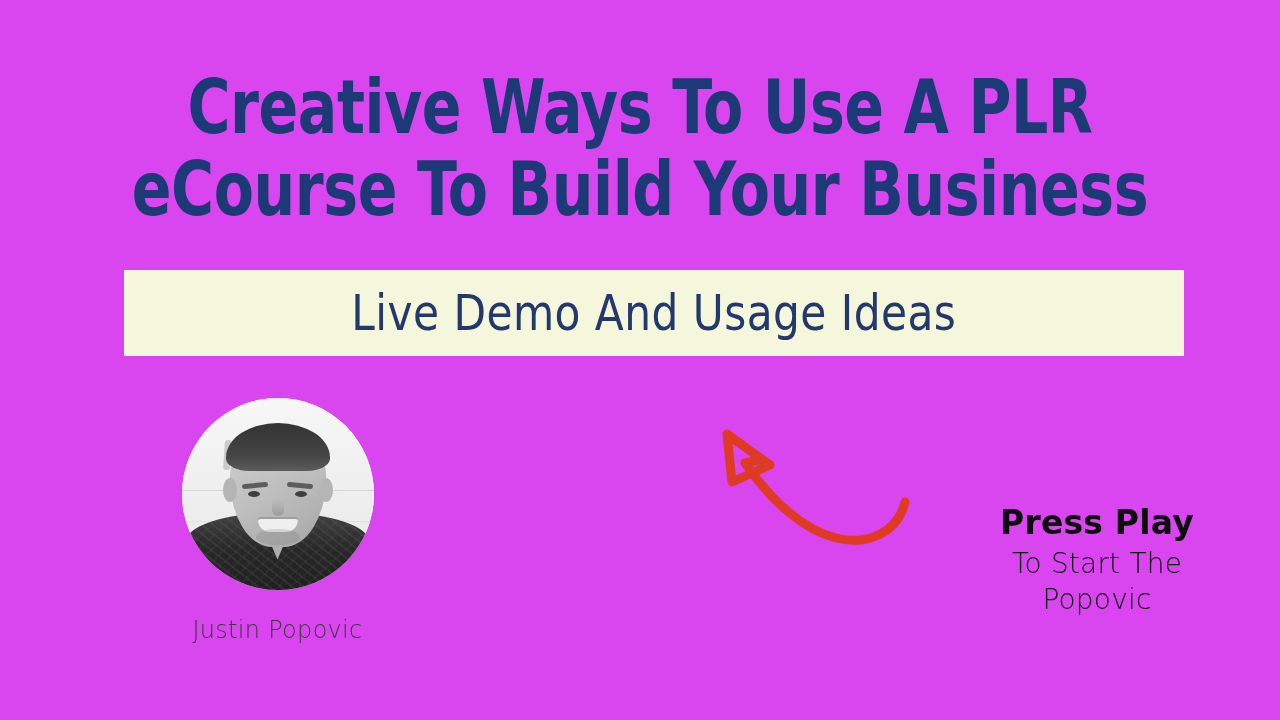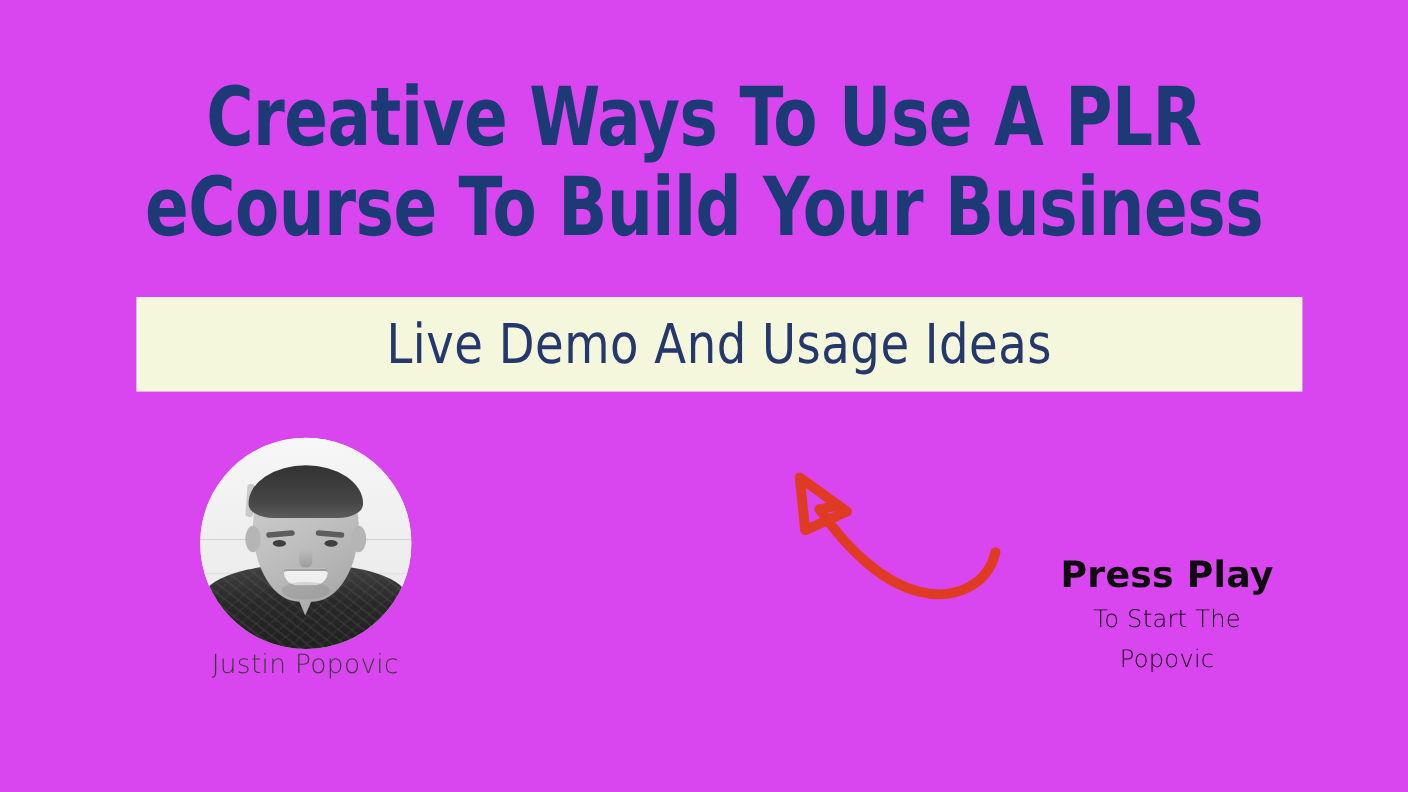--- a/index.html
+++ b/index.html
@@ -233,57 +233,58 @@
     left: 50%;
     bottom: 2px;
     width: 44px;
     height: 16px;
     margin-left: -22px;
     background: rgba(150,118,95,0.25);
     border-radius: 50%;
   }
 
   .presenter-name {
+    margin-top: 26px;
     color: #3b3b3b;
     font-family: "DejaVu Sans", "Liberation Sans", sans-serif;
     font-weight: 300;
     font-size: 24px;
     letter-spacing: 0.3px;
   }
 
   
   .arrow {
     position: absolute;
     left: 700px;
     top: 420px;
     width: 250px;
     height: 140px;
   }
 
   
   .callout {
     position: absolute;
-    left: 930px;
+    left: 966px;
     top: 504px;
     width: 262px;
     text-align: center;
     color: #0d0d0d;
   }
   .callout-title {
     font-family: "DejaVu Sans", "Liberation Sans", sans-serif;
     font-weight: bold;
     font-size: 33px;
     line-height: 38px;
     letter-spacing: 0.2px;
   }
   .callout-sub {
     margin-top: 4px;
     font-family: "DejaVu Sans", "Liberation Sans", sans-serif;
     font-weight: 300;
-    font-size: 22px;
+    font-size: 28px;
     line-height: 36px;
     letter-spacing: 0.2px;
   }
   .callout-sub span { display: block; }
 </style>
 </head>
 <body>
 
 <div class="slide">
 

